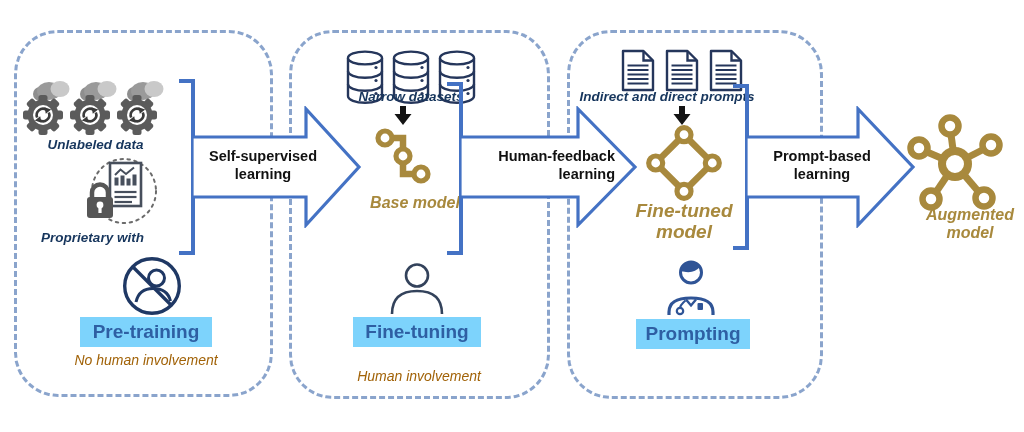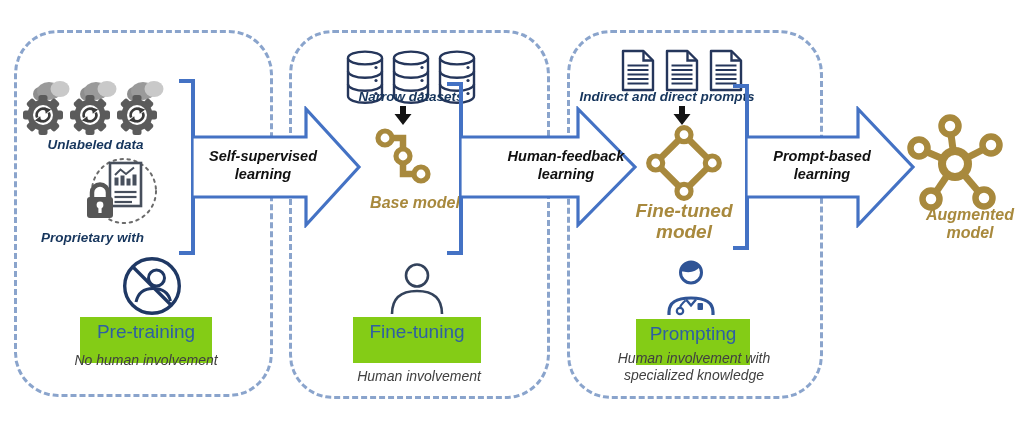--- a/index.html
+++ b/index.html
@@ -4,27 +4,27 @@
 <style>
   html,body{margin:0;padding:0;background:#fff;}
   #canvas{position:relative;width:1024px;height:432px;background:#fff;overflow:hidden;
           font-family:"Liberation Sans",sans-serif;}
   .panel{position:absolute;border:3px dashed #8AA4CC;border-radius:44px;background:transparent;}
   .abs{position:absolute;}
   .cap{position:absolute;text-align:center;font-style:italic;font-weight:bold;
        font-size:13.5px;color:#17365D;line-height:1.1;}
   .gold-label{position:absolute;text-align:center;font-style:italic;font-weight:bold;
        font-size:16px;color:#A8893D;line-height:1.12;}
-  .title-box{position:absolute;background:#84cc16;text-align:center;
-       font-weight:normal;font-size:19px;color:#2E5FA3;line-height:30px;height:46px;}
+  .title-box{position:absolute;background:#7dd3fc;text-align:center;
+       font-weight:bold;font-size:19px;color:#2E5FA3;line-height:30px;height:30px;}
   .subtitle{position:absolute;text-align:center;font-style:italic;font-size:14px;
-       color:#404040;line-height:1.2;}
+       color:#a16207;line-height:1.2;}
   .bracket{position:absolute;border:4px solid #4472C4;border-left:none;}
   .flow-arrow{position:absolute;}
-  .arrow-label{position:absolute;text-align:center;font-style:italic;font-weight:bold;
+  .arrow-label{position:absolute;text-align:center;font-weight:bold;
        font-size:14.5px;color:#111;line-height:1.22;}
   svg{display:block;}
 </style>
 </head>
 <body>
 
 <div id="canvas">
 
   <div class="panel" style="left:14px;top:30px;width:253px;height:361px;"></div>
   <div class="panel" style="left:289px;top:30px;width:255px;height:363px;"></div>
@@ -191,21 +191,21 @@
   </div>
 
   <div class="title-box" style="left:353px;top:317px;width:128px;">Fine-tuning</div>
   <div class="subtitle" style="left:339px;top:352px;width:160px;margin-top:16px;">Human involvement</div>
 
   <div class="flow-arrow" style="left:460px;top:106px;">
     <svg width="178" height="122" viewBox="0 0 178 122">
       <polygon points="0,31 118,31 118,3 175,61 118,119 118,91 0,91" fill="#ffffff" stroke="#4472C4" stroke-width="3.2" stroke-linejoin="miter"></polygon>
     </svg>
   </div>
-  <div class="arrow-label" style="left:491px;top:148px;width:150px;">Human-feedback learning</div>
+  <div class="arrow-label" style="left:465px;top:148px;width:150px;text-align:right;">Human-feedback learning</div>
 
   <div class="abs" style="left:620px;top:48px;">
     <svg width="36" height="45" viewBox="0 0 36 44">
       <path d="M3,2.5 H23.5 L33,12 V41.5 H3 Z" fill="#fff" stroke="#25365B" stroke-width="2.4" stroke-linejoin="round"></path>
       <path d="M23.5,2.5 V12 H33" fill="none" stroke="#25365B" stroke-width="2.4"></path>
       <line x1="7.5" y1="17" x2="28.5" y2="17" stroke="#25365B" stroke-width="2"></line>
       <line x1="7.5" y1="21.5" x2="28.5" y2="21.5" stroke="#25365B" stroke-width="2"></line>
       <line x1="7.5" y1="26" x2="28.5" y2="26" stroke="#25365B" stroke-width="2"></line>
       <line x1="7.5" y1="30.5" x2="28.5" y2="30.5" stroke="#25365B" stroke-width="2"></line>
       <line x1="7.5" y1="35" x2="28.5" y2="35" stroke="#25365B" stroke-width="2"></line>
@@ -260,21 +260,20 @@
       <path d="M19.8,13 A10.5,10.5 0 0 1 39.2,8.5 Q34,15 25,14 Q21.5,13.6 19.8,13 Z" fill="#2F5496"></path>
       <path d="M8,57 v-3 q0,-14 22,-14 q22,0 22,14 v3" fill="#fff" stroke="#2F5496" stroke-width="3.2" stroke-linejoin="round"></path>
       <path d="M25,41.5 l5,6 l5,-6" fill="none" stroke="#2F5496" stroke-width="2.4"></path>
       <path d="M24.5,42.5 q-6,5 -5.5,8.5" fill="none" stroke="#2F5496" stroke-width="2.2"></path>
       <circle cx="19" cy="53" r="3.2" fill="#fff" stroke="#2F5496" stroke-width="2.2"></circle>
       <rect x="36.5" y="45" width="5.5" height="7" rx="1" fill="#2F5496"></rect>
     </svg>
   </div>
 
   <div class="title-box" style="left:636px;top:319px;width:114px;">Prompting</div>
-  <div class="subtitle" style="left:605px;top:350px;width:178px;">Human involvement with specialized knowledge</div>
 
   <div class="flow-arrow" style="left:746px;top:106px;">
     <svg width="170" height="122" viewBox="0 0 170 122">
       <polygon points="0,31 112,31 112,3 167,61 112,119 112,91 0,91" fill="#ffffff" stroke="#4472C4" stroke-width="3.2" stroke-linejoin="miter"></polygon>
     </svg>
   </div>
   <div class="arrow-label" style="left:752px;top:148px;width:140px;">Prompt-based learning</div>
 
   <div class="abs" style="left:905px;top:112px;">
     <svg width="100" height="100" viewBox="0 0 100 100">

